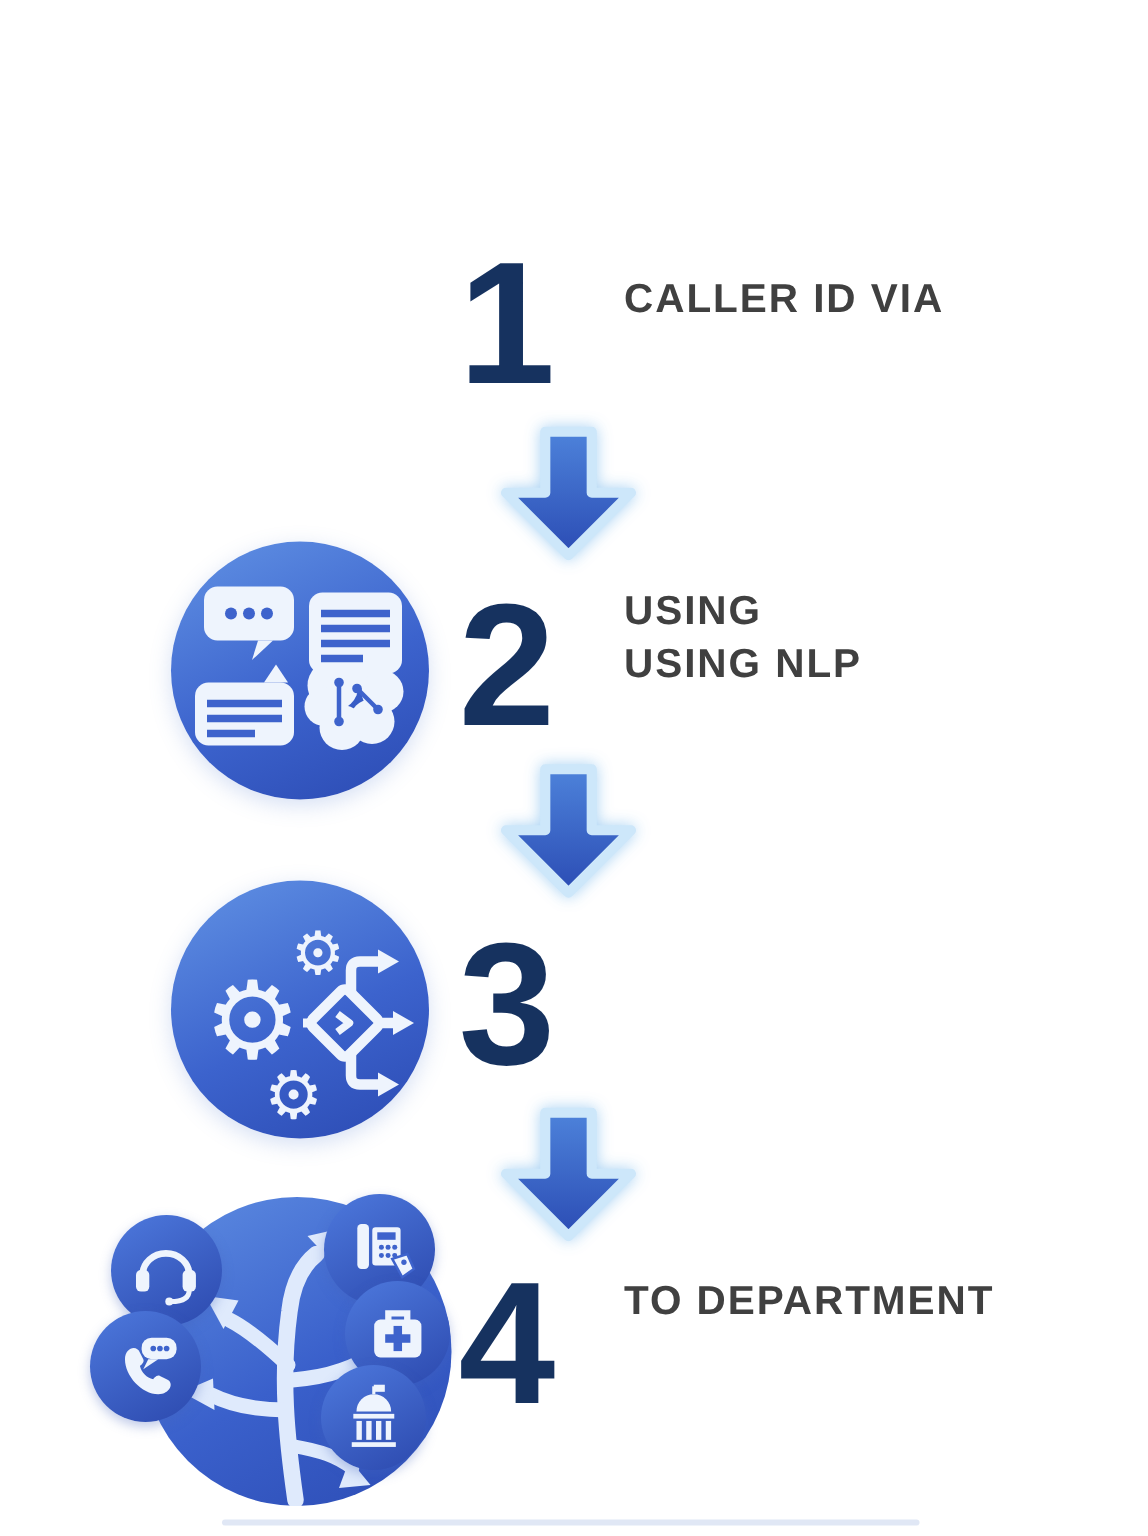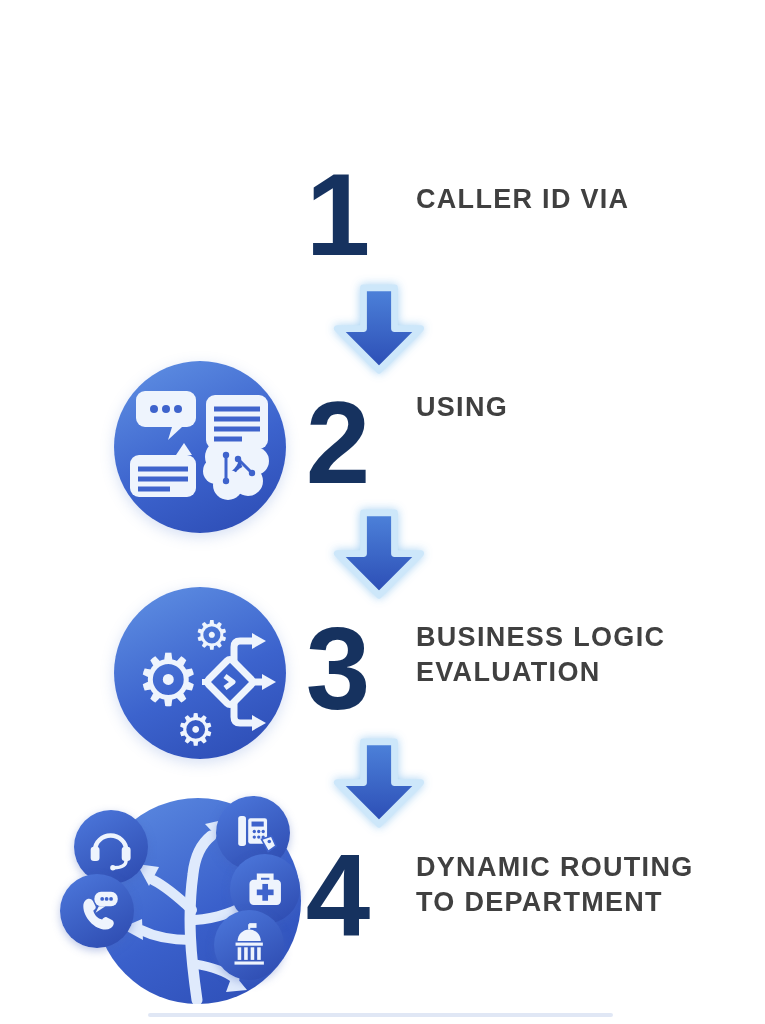--- a/index.html
+++ b/index.html
@@ -84,20 +84,21 @@
       <rect x="16" y="94" width="66" height="42" rx="9" fill="#eef4fd"></rect>
       <line x1="24" y1="108" x2="74" y2="108" stroke="#3e63cc" stroke-width="5"></line>
       <line x1="24" y1="118" x2="74" y2="118" stroke="#3e63cc" stroke-width="5"></line>
       <line x1="24" y1="128" x2="56" y2="128" stroke="#3e63cc" stroke-width="5"></line>
       <path d="M62 94 l8 -12 l8 12 z" fill="#eef4fd"></path>
     </svg>
   </div>
   <div class="step-number" style="top:388px;">2</div>
   <div class="step-label" style="top:390px;">
     <span>USING</span>
+    <span>USING NLP</span>
   </div>
 
   <svg class="down-arrow" style="top:508px;" viewBox="0 0 110 95">
     <defs>
         <linearGradient id="ag2" x1="0" y1="0" x2="0" y2="1">
       <stop offset="0" stop-color="#4d82da"></stop>
           <stop offset="1" stop-color="#2b4cb4"></stop>
         </linearGradient>
       </defs>
     <path d="M39 5 h32 v42 h27 L55 90 L12 47 h27 Z" fill="url(#ag2)" stroke="#cde7fa" stroke-width="7" stroke-linejoin="round"></path>
@@ -113,24 +114,20 @@
       <path d="M111 89 l8 6 l-8 6" fill="none" stroke="#eef4fd" stroke-width="5" stroke-linejoin="round"></path>
       <path d="M120 76 v-16 q0 -6 6 -6 h14" fill="none" stroke="#eef4fd" stroke-width="7"></path>
       <path d="M138 46 l14 8 l-14 8 z" fill="#eef4fd"></path>
       <line x1="138" y1="95" x2="150" y2="95" stroke="#eef4fd" stroke-width="7"></line>
       <path d="M148 87 l14 8 l-14 8 z" fill="#eef4fd"></path>
       <path d="M120 114 v16 q0 6 6 6 h14" fill="none" stroke="#eef4fd" stroke-width="7"></path>
       <path d="M138 128 l14 8 l-14 8 z" fill="#eef4fd"></path>
     </svg>
   </div>
   <div class="step-number" style="top:614px;">3</div>
-  <div class="step-label" style="top:620px;">
-    <span>BUSINESS LOGIC</span>
-    <span>EVALUATION</span>
-  </div>
 
   <svg class="down-arrow" style="top:737px;" viewBox="0 0 110 95">
     <defs>
         <linearGradient id="ag3" x1="0" y1="0" x2="0" y2="1">
       <stop offset="0" stop-color="#4d82da"></stop>
           <stop offset="1" stop-color="#2b4cb4"></stop>
         </linearGradient>
       </defs>
     <path d="M39 5 h32 v42 h27 L55 90 L12 47 h27 Z" fill="url(#ag3)" stroke="#cde7fa" stroke-width="7" stroke-linejoin="round"></path>
   </svg>
@@ -199,18 +196,17 @@
       <rect x="11" y="21.5" width="26" height="3" fill="#eef4fd"></rect>
       <rect x="13" y="26" width="3.4" height="12" fill="#eef4fd"></rect>
       <rect x="19.2" y="26" width="3.4" height="12" fill="#eef4fd"></rect>
       <rect x="25.4" y="26" width="3.4" height="12" fill="#eef4fd"></rect>
       <rect x="31.6" y="26" width="3.4" height="12" fill="#eef4fd"></rect>
       <rect x="10" y="39.5" width="28" height="3" fill="#eef4fd"></rect>
     </svg>
   </div>
   <div class="step-number" style="top:840px;">4</div>
   <div class="step-label" style="top:850px;">
-    <span>DYNAMIC ROUTING</span>
     <span>TO DEPARTMENT</span>
   </div>
 
   <div class="footer-divider"></div>
 </div>
 
 </body></html>

